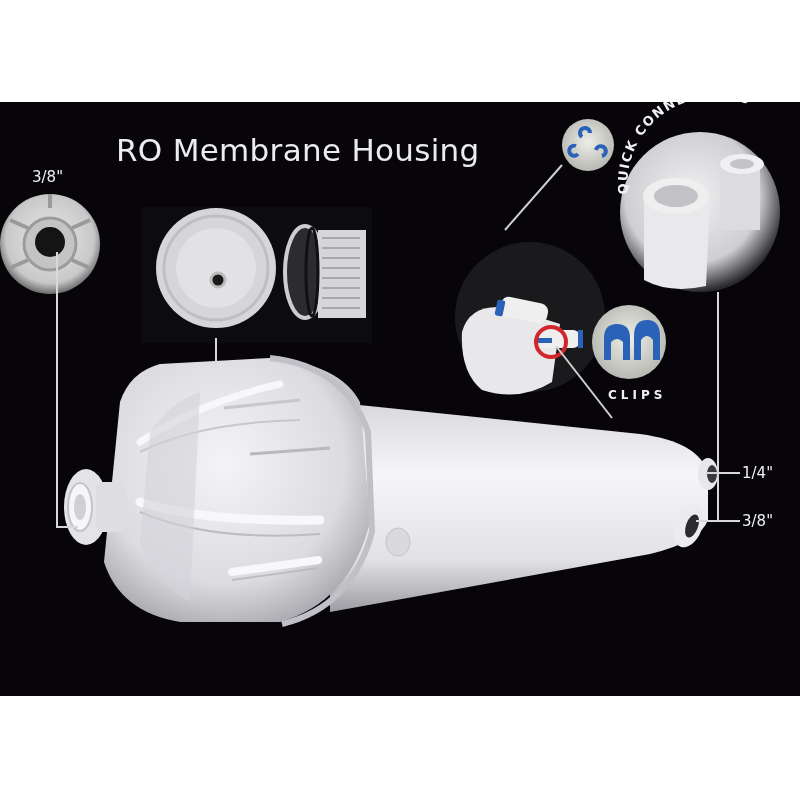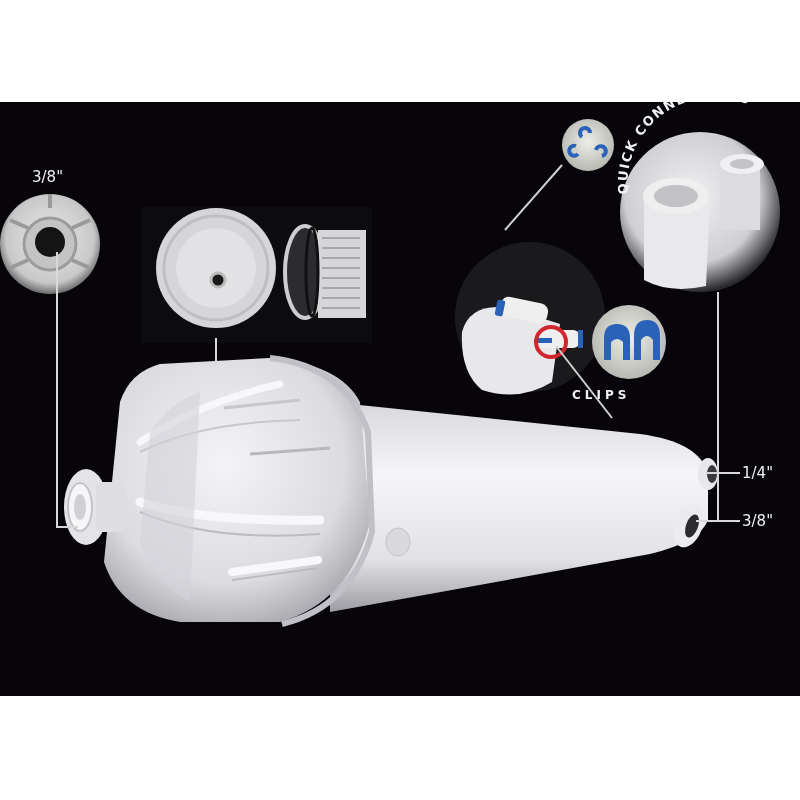--- a/index.html
+++ b/index.html
@@ -1,21 +1,21 @@
 <!DOCTYPE html>
 <html><head>
   <meta charset="utf-8">
   <style>
     html, body { margin: 0; padding: 0; }
     body { width: 800px; height: 800px; background: #ffffff; position: relative; overflow: hidden; font-family: "DejaVu Sans", sans-serif; }
     .panel { position: absolute; left: 0; top: 102px; width: 800px; height: 594px; background: #07040a; overflow: hidden; }
     .title { position: absolute; left: 116px; top: 30px; font-size: 31px; color: #ececec; letter-spacing: 0.3px; white-space: nowrap; }
     .size-label { position: absolute; color: #f0f0f0; font-size: 15px; white-space: nowrap; }
     .line { position: absolute; background: #d8d8d8; }
-    .clips-label { position: absolute; left: 572px; top: 286px; color: #f2f2f2; font-size: 12px; letter-spacing: 4px; font-weight: bold; }
+    .clips-label { position: absolute; left: 608px; top: 286px; color: #f2f2f2; font-size: 12px; letter-spacing: 4px; font-weight: bold; }
     svg { position: absolute; left: 0; top: 0; }
   </style>
 </head>
 <body>
 
 <div class="panel">
 
   <svg width="800" height="594" viewBox="0 0 800 594">
     <defs>
       <radialGradient id="gCap" cx="45%" cy="40%" r="65%">
@@ -141,19 +141,20 @@
     <rect x="717" y="190" width="2" height="230" fill="#d8d8d8"></rect>
     <rect x="706" y="370" width="34" height="2" fill="#d8d8d8"></rect>
     <rect x="696" y="418" width="44" height="2" fill="#d8d8d8"></rect>
 
     <path id="qcArc" d="M628,92 A86,86 0 0 1 800,72" fill="none"></path>
     <text font-family="DejaVu Sans, sans-serif" font-size="13" font-weight="bold" fill="#f2f2f2" letter-spacing="1.5">
       <textPath href="#qcArc" id="qcText">QUICK CONNECTIONS</textPath>
     </text>
   </svg>
 
+  <div class="title">RO Membrane Housing</div>
 
   <div class="size-label" style="left:32px; top:66px;">3/8"</div>
   <div class="size-label" style="left:742px; top:362px;">1/4"</div>
   <div class="size-label" style="left:742px; top:410px;">3/8"</div>
 
   <div class="clips-label">CLIPS</div>
 </div>
 
 </body></html>

